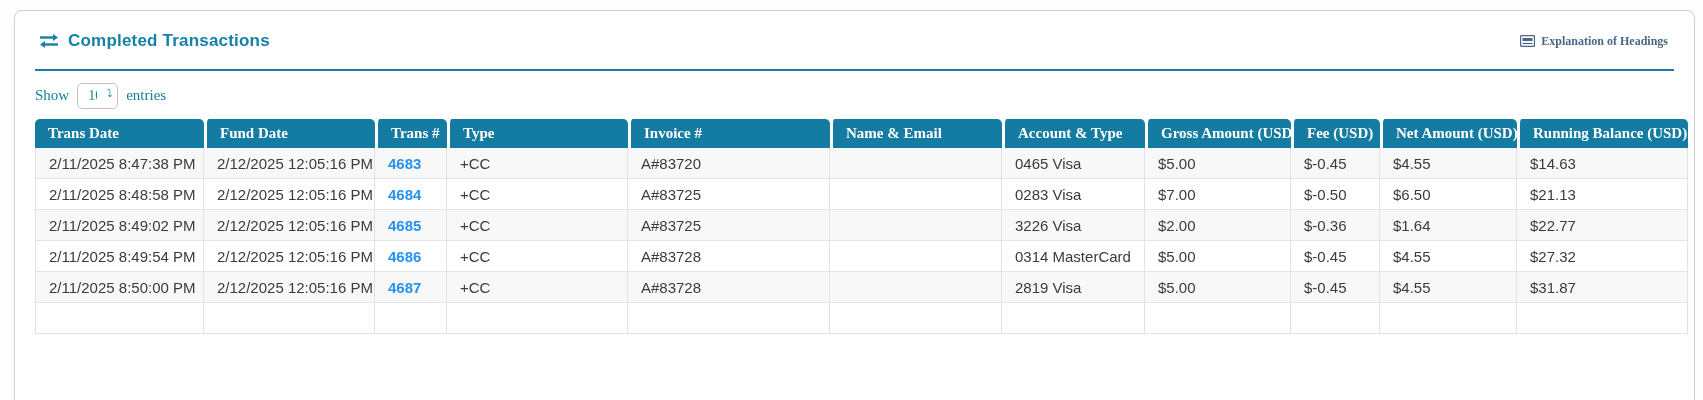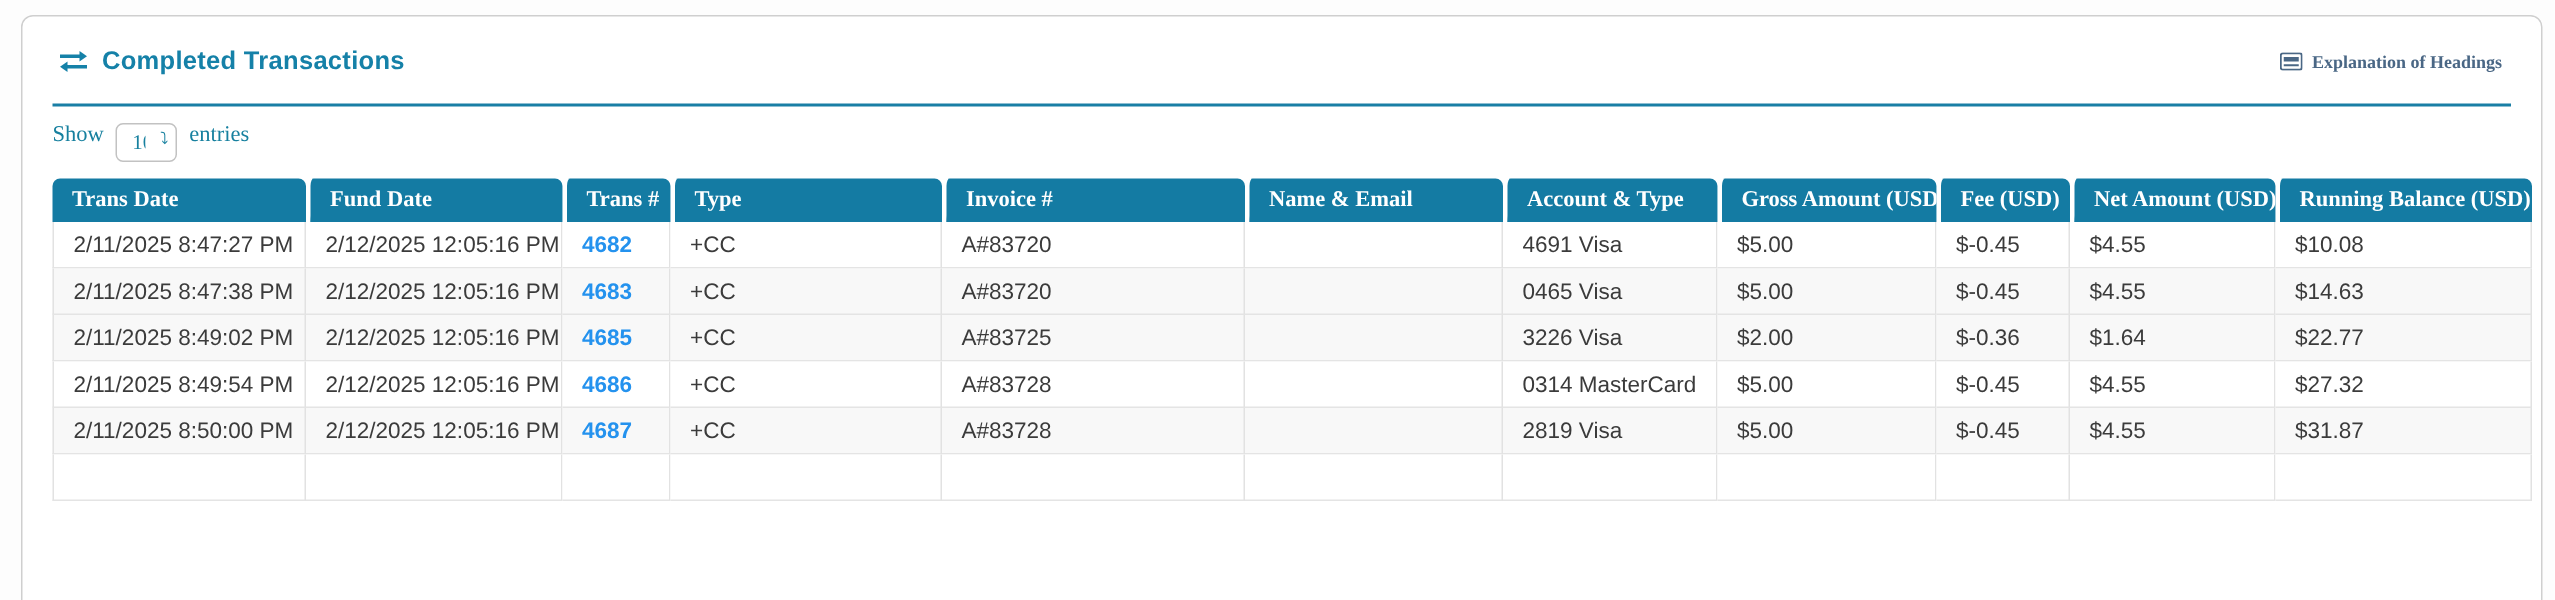--- a/index.html
+++ b/index.html
@@ -45,21 +45,21 @@
   }
   .list-alt-icon { width: 15px; height: 12px; display: inline-block; }
   
   .title-rule {
     border: none;
     border-top: 2px solid #1a7fa5;
     margin: 16px 14px 0 14px;
   }
   
   .controls {
-    display: flex; align-items: flex-start; gap: 8px;
+    display: flex; align-items: center; gap: 8px;
     margin: 11px 0 0 14px;
     height: 27px;
     color: #17809f;
     font-family: "Liberation Serif", serif;
     font-size: 15px;
   }
   .select-wrap { position: relative; display: inline-block; }
   .select-wrap select {
     appearance: none; -webkit-appearance: none;
     width: 41px; height: 26px;
@@ -189,46 +189,46 @@
         <th>Invoice #</th>
         <th>Name &amp; Email</th>
         <th>Account &amp; Type</th>
         <th>Gross Amount (USD)</th>
         <th>Fee (USD)</th>
         <th>Net Amount (USD)</th>
         <th>Running Balance (USD)</th>
       </tr>
     </thead>
     <tbody>
-        <tr class="even">
-          <td>2/11/2025 8:47:27 PM</td>
-          <td>2/12/2025 12:05:16 PM</td>
-          <td><a class="trans-link">4682</a></td>
-          <td>+CC</td>
-          <td>A#83720</td>
-          <td></td>
-          <td>4691 Visa</td>
-          <td>$5.00</td>
-          <td>$-0.45</td>
-          <td>$4.55</td>
-          <td>$10.08</td>
-        </tr>
         <tr class="odd">
           <td>2/11/2025 8:47:38 PM</td>
           <td>2/12/2025 12:05:16 PM</td>
           <td><a class="trans-link">4683</a></td>
           <td>+CC</td>
           <td>A#83720</td>
           <td></td>
           <td>0465 Visa</td>
           <td>$5.00</td>
           <td>$-0.45</td>
           <td>$4.55</td>
           <td>$14.63</td>
         </tr>
+        <tr class="even">
+          <td>2/11/2025 8:48:58 PM</td>
+          <td>2/12/2025 12:05:16 PM</td>
+          <td><a class="trans-link">4684</a></td>
+          <td>+CC</td>
+          <td>A#83725</td>
+          <td></td>
+          <td>0283 Visa</td>
+          <td>$7.00</td>
+          <td>$-0.50</td>
+          <td>$6.50</td>
+          <td>$21.13</td>
+        </tr>
         <tr class="odd">
           <td>2/11/2025 8:49:02 PM</td>
           <td>2/12/2025 12:05:16 PM</td>
           <td><a class="trans-link">4685</a></td>
           <td>+CC</td>
           <td>A#83725</td>
           <td></td>
           <td>3226 Visa</td>
           <td>$2.00</td>
           <td>$-0.36</td>

